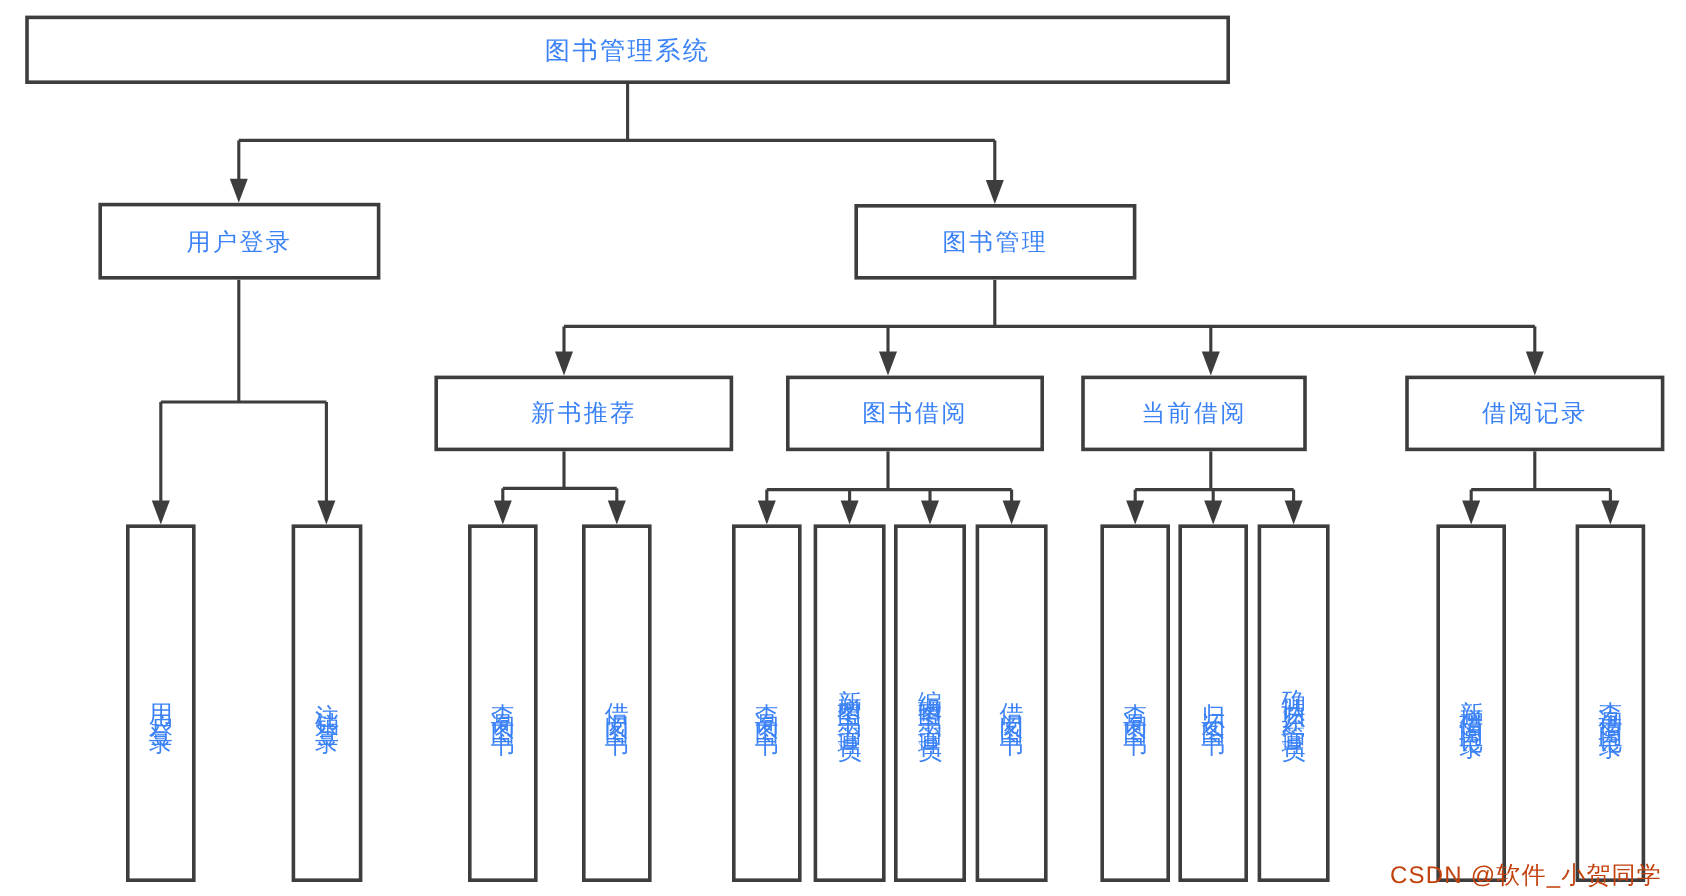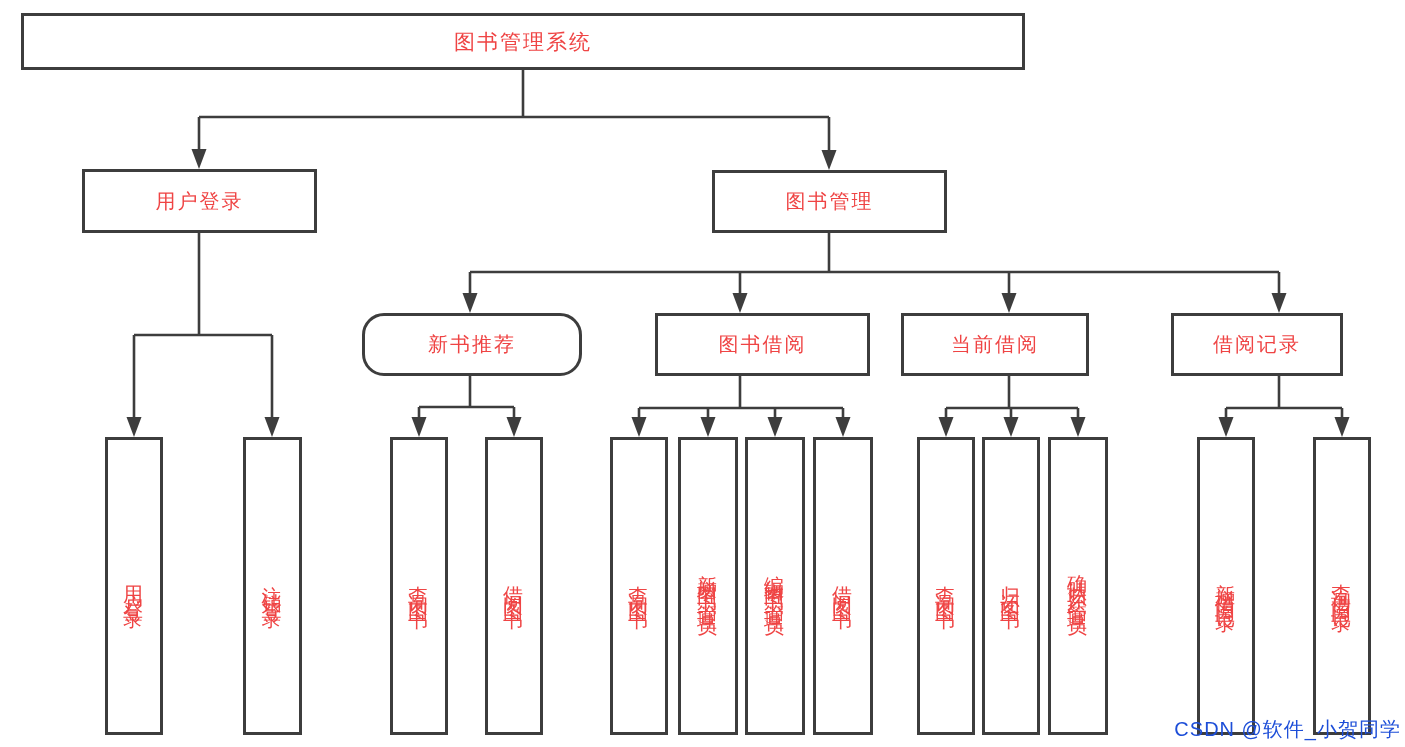--- a/index.html
+++ b/index.html
@@ -20,60 +20,60 @@
   .box {
     position: absolute;
     box-sizing: border-box;
     border: 3px solid #3d3d3d;
     background: #ffffff;
     display: flex;
     align-items: center;
     justify-content: center;
     font-size: 20px;
     letter-spacing: 2px;
-    color: #ef4444;
+    color: #3b82f6;
   }
   .vbox {
     writing-mode: vertical-rl;
     text-orientation: mixed;
     letter-spacing: 8px;
     font-size: 20px;
   }
   
   #n-root   { left: 21px;  top: 13px;  width: 1004px; height: 57px; font-size: 21px; }
   
   #n-login  { left: 82px;  top: 169px; width: 235px; height: 64px; }
   #n-mgmt   { left: 712px; top: 170px; width: 235px; height: 63px; }
   
-  #n-newbook { left: 362px;  top: 313px; width: 220px; height: 63px; border-radius: 22px; }
+  #n-newbook { left: 362px;  top: 313px; width: 249px; height: 63px; }
   #n-borrow  { left: 632px;  top: 313px; width: 215px; height: 63px; margin-left: 23px; }
   #n-current { left: 901px;  top: 313px; width: 188px; height: 63px; }
-  #n-record  { left: 1171px; top: 313px; width: 172px; height: 63px; }
+  #n-record  { left: 1171px; top: 313px; width: 216px; height: 63px; }
   
   .leaf { top: 437px; height: 298px; width: 58px; }
   #l-userlogin  { left: 105px; }
   #l-logout     { left: 243px; width: 59px; }
   #l-nb-query   { left: 390px; }
   #l-nb-borrow  { left: 485px; }
   #l-bb-query   { left: 610px; }
   #l-bb-add     { left: 678px; width: 60px; letter-spacing: 6px; }
   #l-bb-edit    { left: 745px; width: 60px; letter-spacing: 6px; }
   #l-bb-borrow  { left: 813px; width: 60px; }
   #l-cb-query   { left: 917px; }
   #l-cb-return  { left: 982px; }
   #l-cb-confirm { left: 1048px; width: 60px; letter-spacing: 6px; }
   #l-rc-add     { left: 1197px; letter-spacing: 6px; }
   #l-rc-query   { left: 1313px; letter-spacing: 6px; }
   
   .watermark {
     position: absolute;
-    right: 4px;
+    right: 20px;
     bottom: 4px;
     font-size: 20px;
-    color: #1d4ed8;
+    color: #c2410c;
     letter-spacing: 1px;
     white-space: nowrap;
   }
 </style>
 </head>
 <body>
 
 <div class="canvas">
 
   <svg class="wires" viewBox="0 0 1405 747" xmlns="http://www.w3.org/2000/svg">

